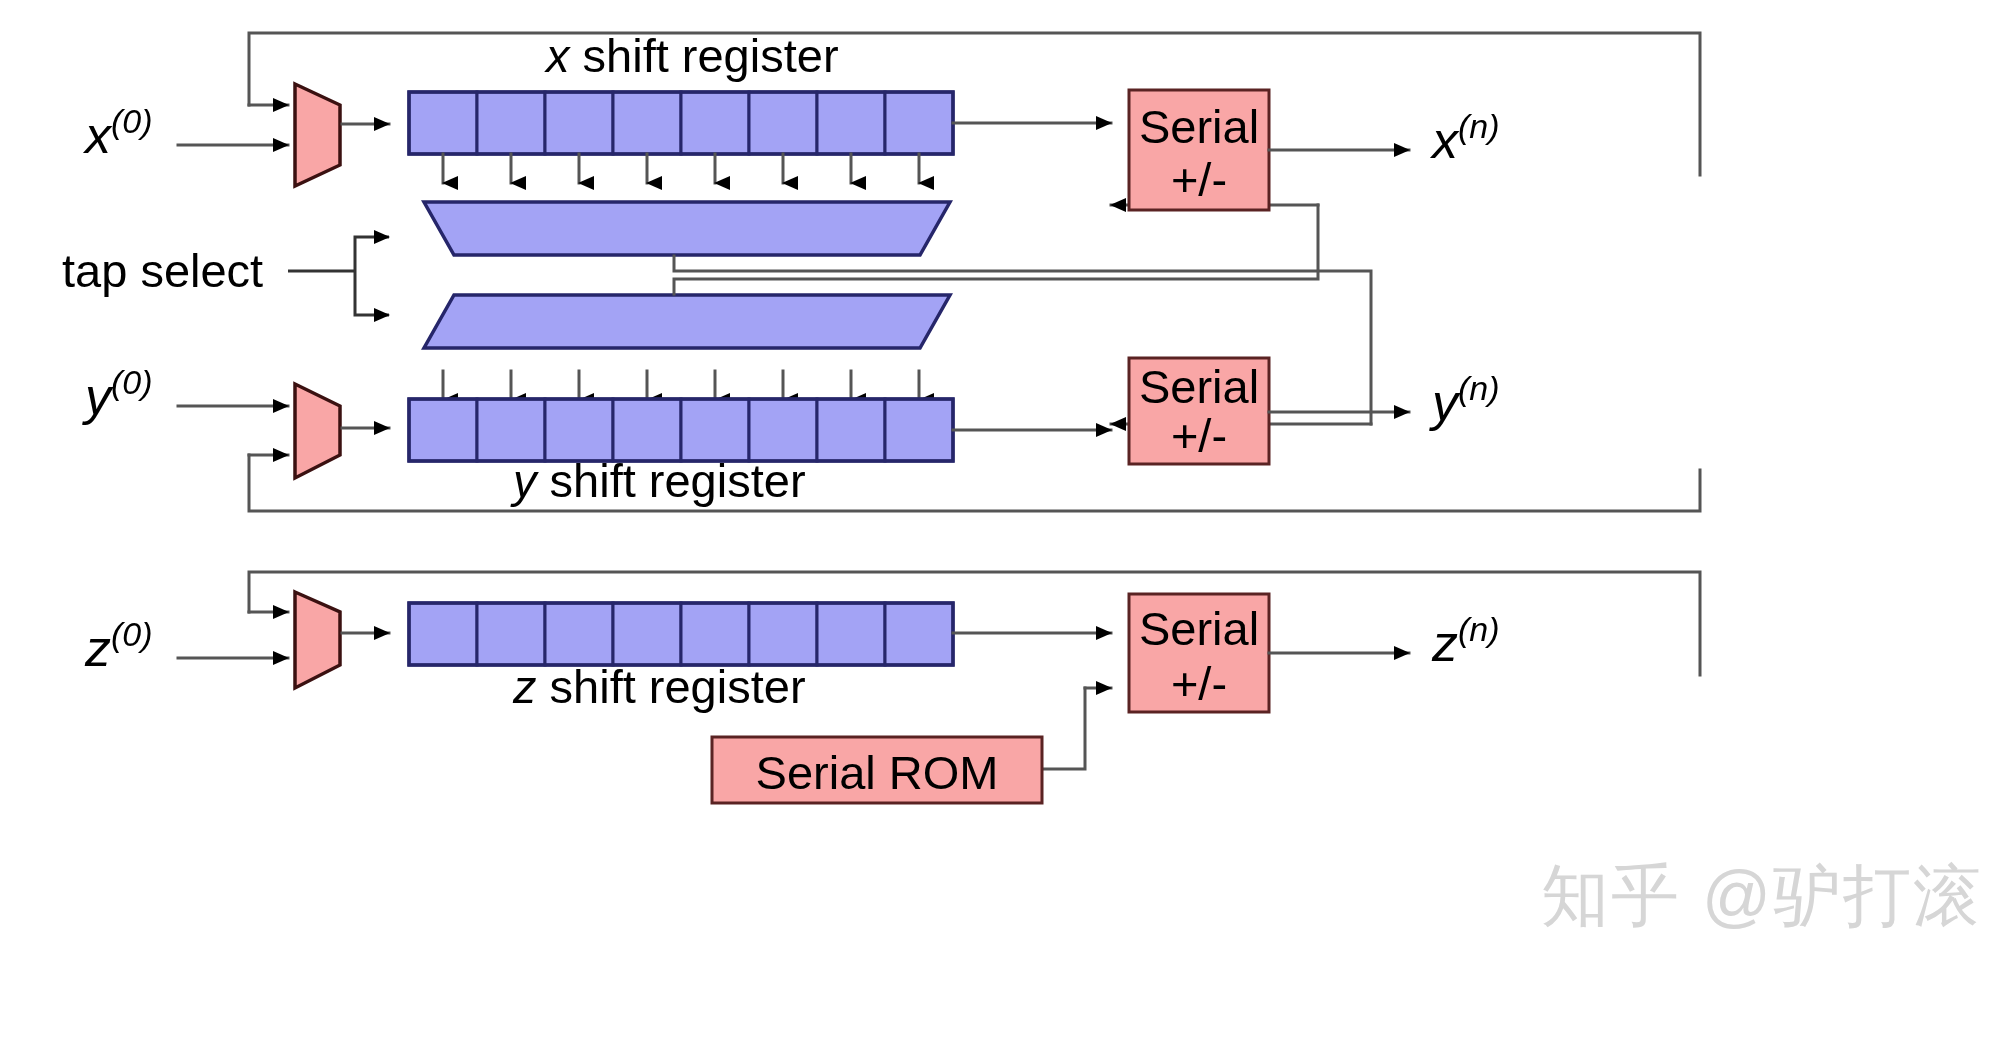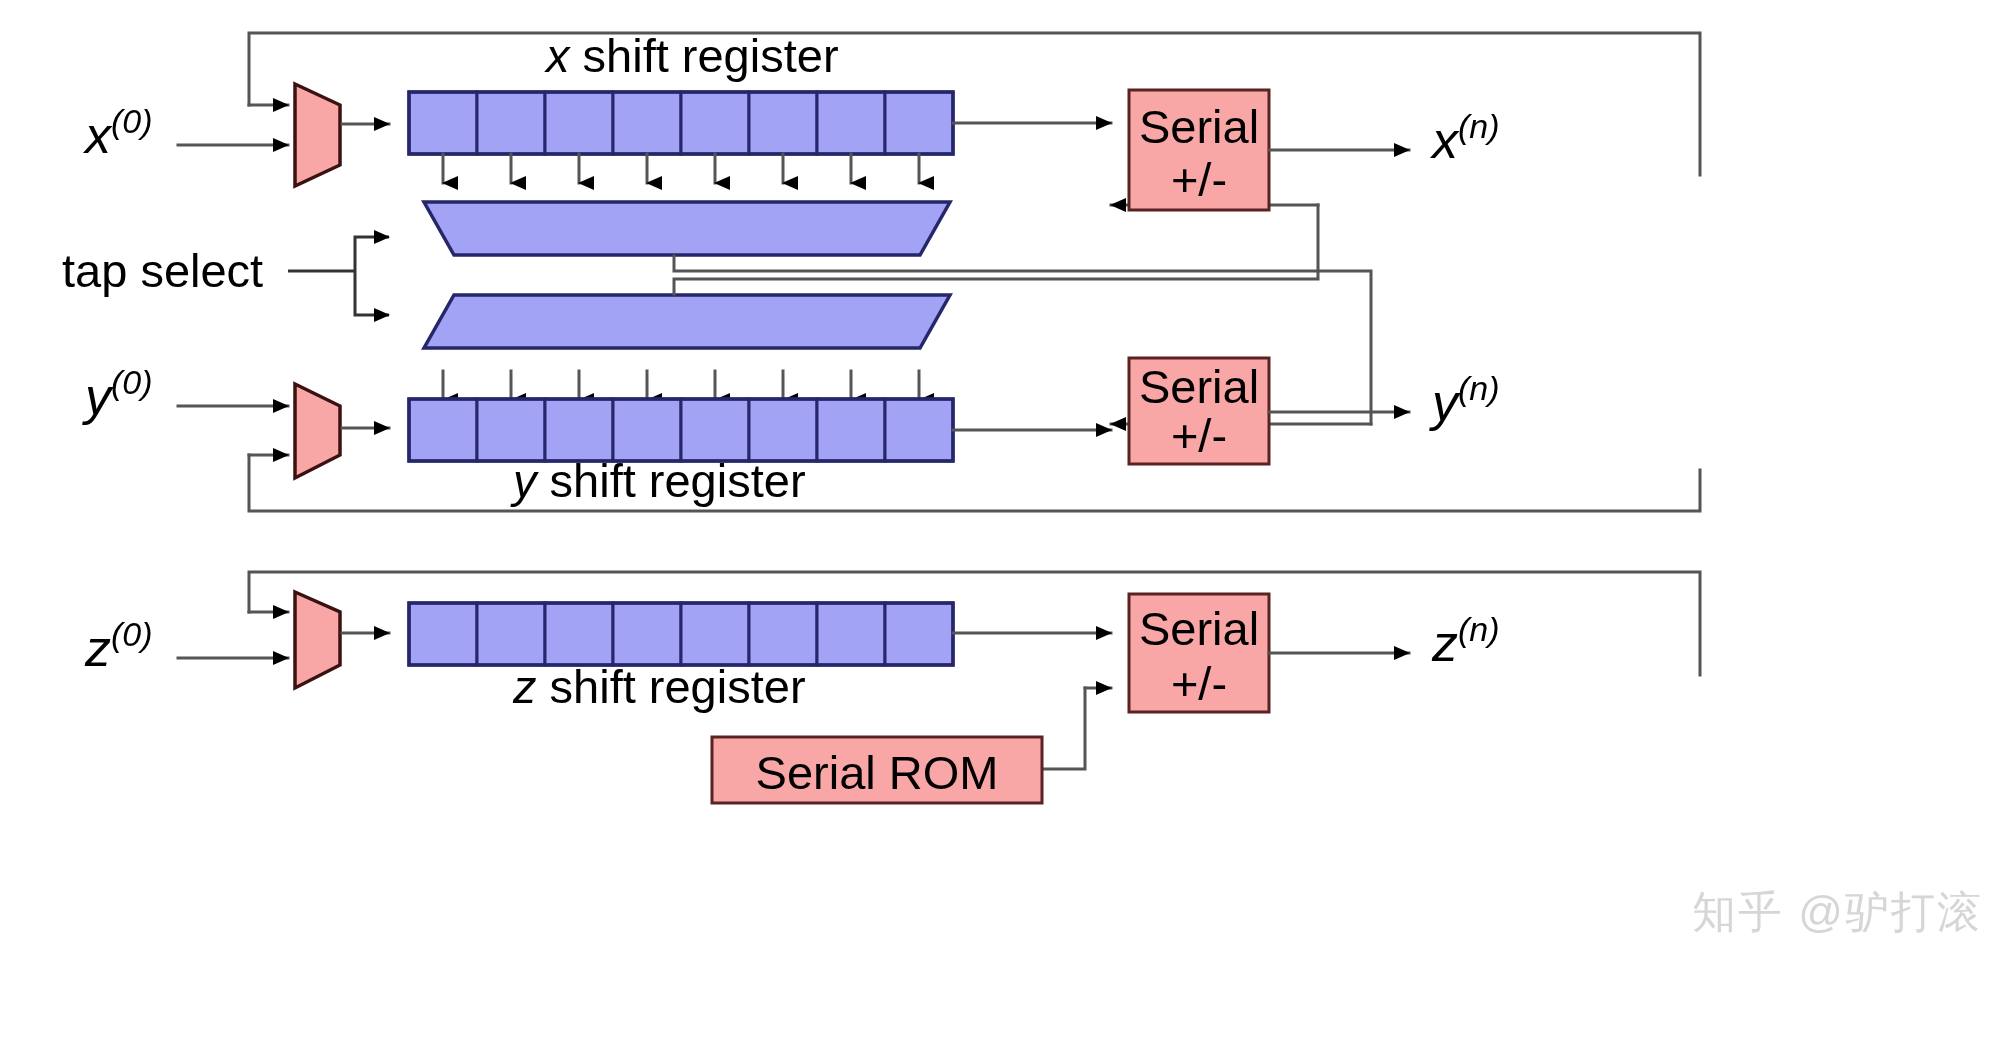--- a/index.html
+++ b/index.html
@@ -94,21 +94,21 @@
     font-family: "Liberation Sans", sans-serif;
     font-size: 34px;
     font-style: italic;
     fill: #000000;
   }
   .watermark {
     position: absolute;
     right: 24px;
     bottom: 22px;
     font-family: "Liberation Sans", sans-serif;
-    font-size: 44px;
+    font-size: 68px;
     color: #d6d6d6;
     letter-spacing: 2px;
     user-select: none;
     white-space: nowrap;
   }
 </style>
 </head>
 <body>
 
 <div id="diagram-root">

